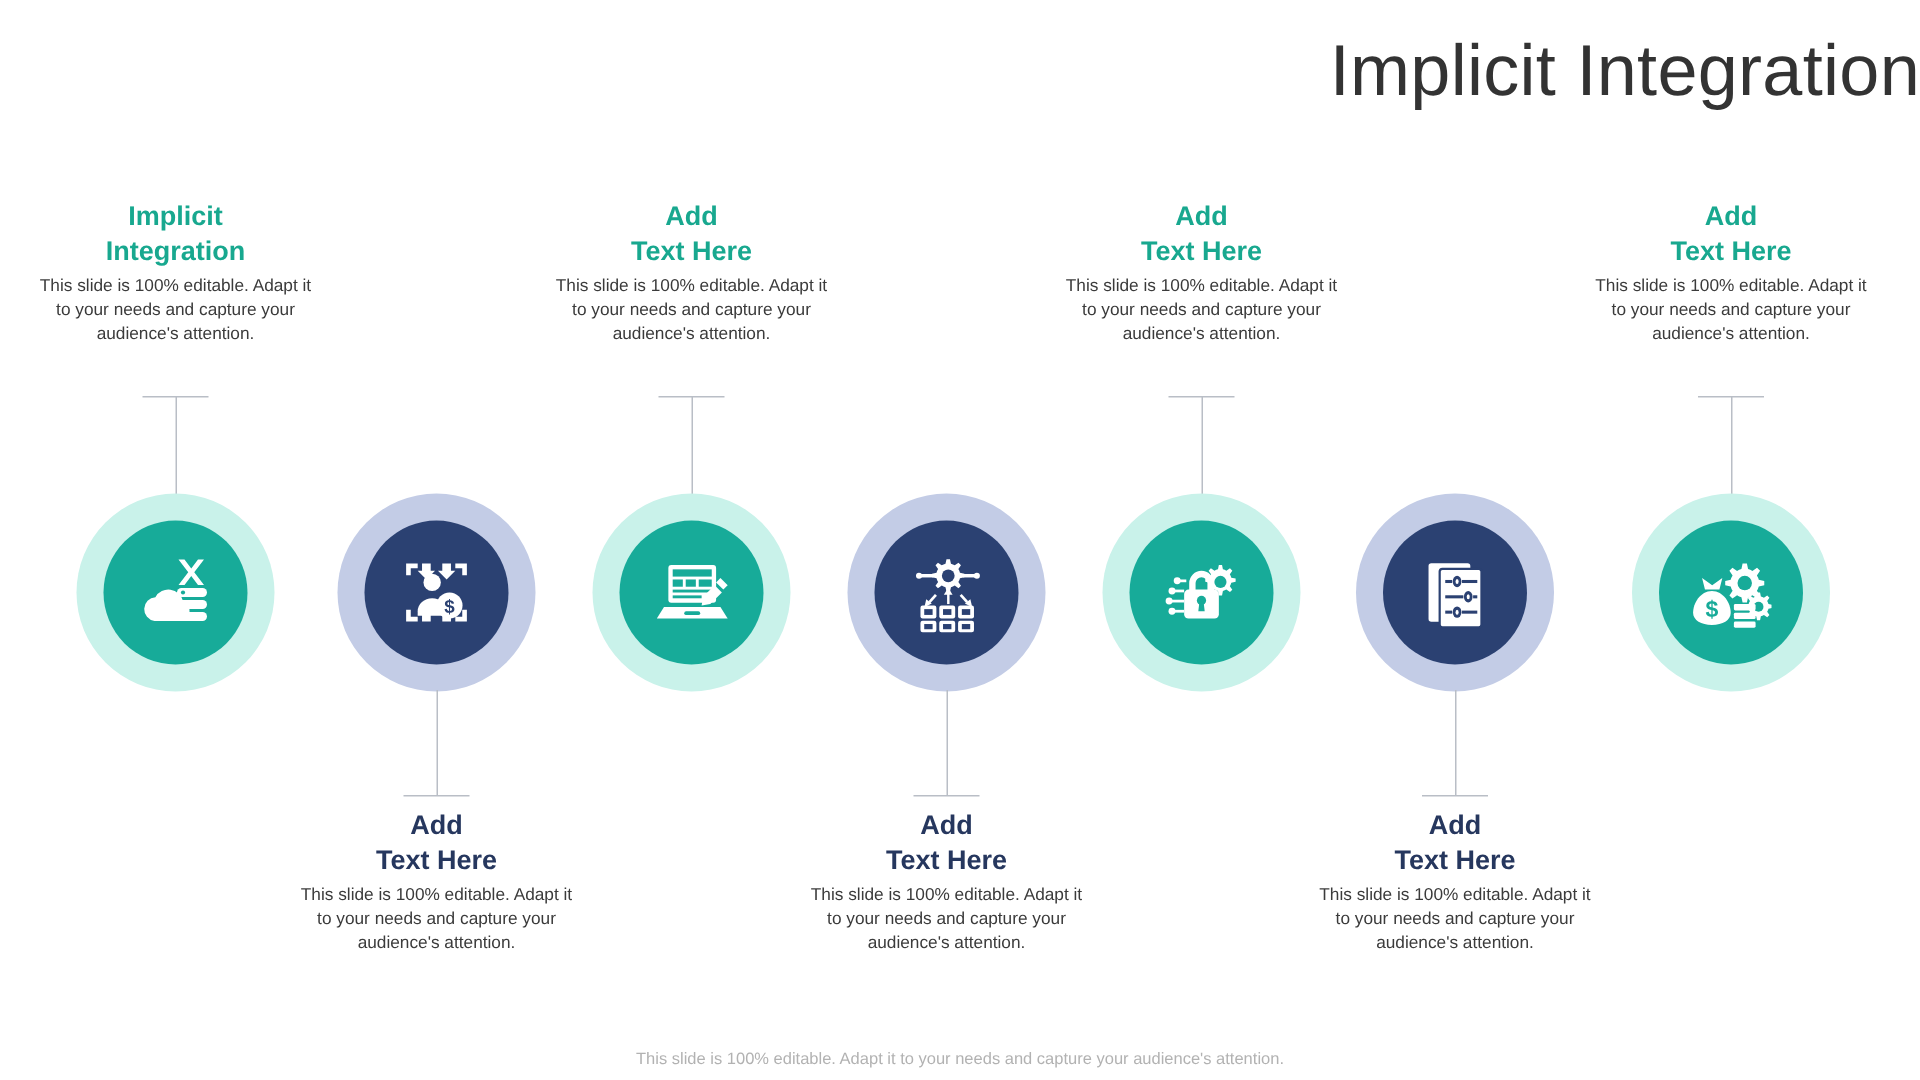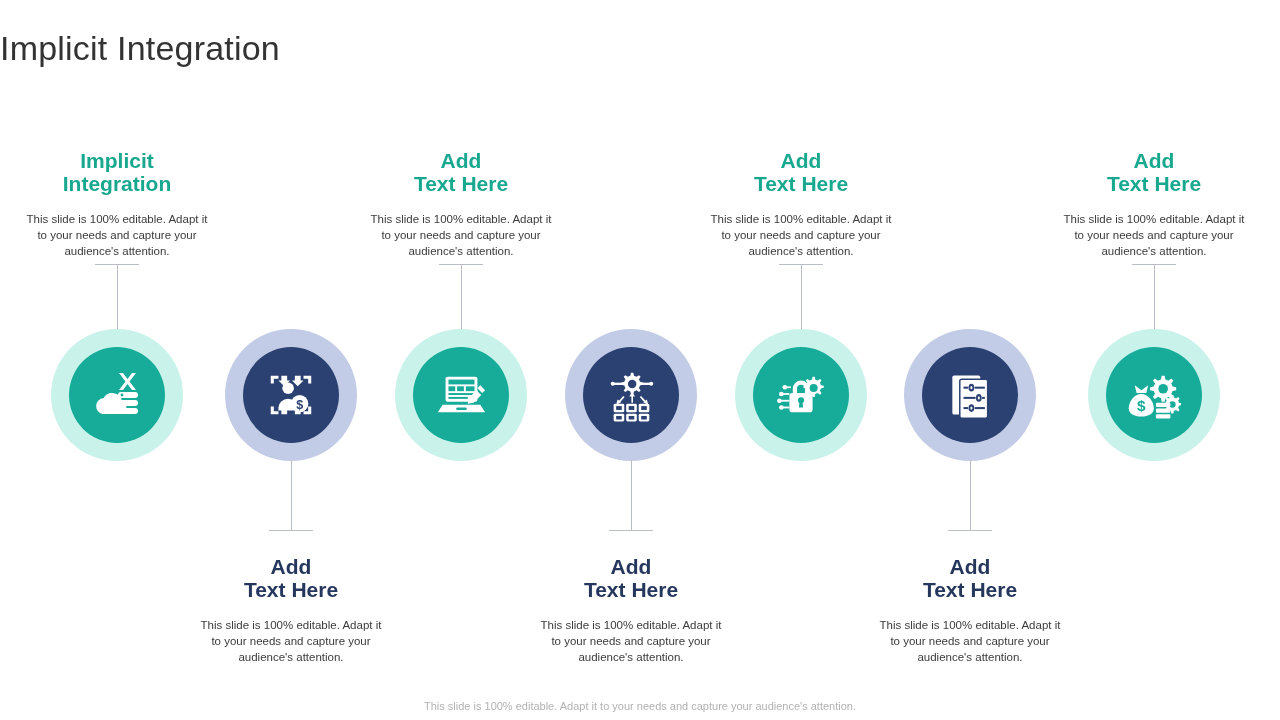--- a/index.html
+++ b/index.html
@@ -14,22 +14,22 @@
     overflow: hidden;
     position: relative;
   }
 
   
   #slide-title {
     position: absolute;
     top: 22px;
     left: 0;
     width: 1280px;
-    text-align: left;
-    font-size: 34px;
+    text-align: right;
+    font-size: 48px;
     font-weight: 400;
     color: #333333;
     letter-spacing: 0.2px;
     line-height: 52px;
   }
 
   
   #stage {
     position: absolute;
     inset: 0;
@@ -79,24 +79,24 @@
     background: #b9bec6;
   }
 
   
   .label {
     position: absolute;
     width: 200px;
     text-align: center;
   }
   .label .heading {
-    font-size: 21px;
+    font-size: 18px;
     font-weight: bold;
     line-height: 23px;
-    margin: 16px;
+    margin: 0;
   }
   .label.top .heading   { color: #18a88f; }
   .label.bottom .heading { color: #26375e; }
   .label .body {
     font-size: 11.5px;
     line-height: 16px;
     color: #3b3b3b;
     margin: 4px 0 0 0;
     padding: 0 6px;
   }

